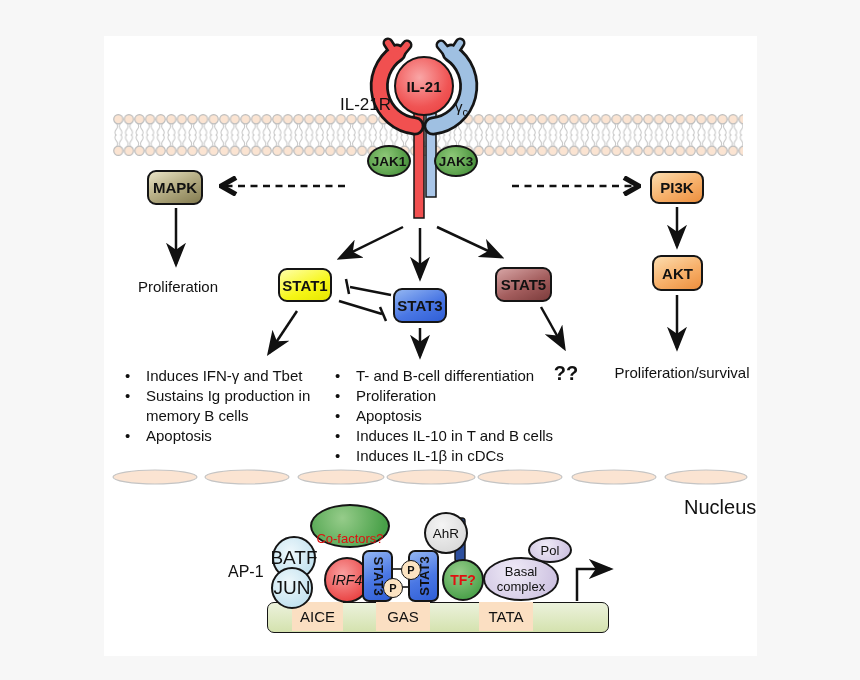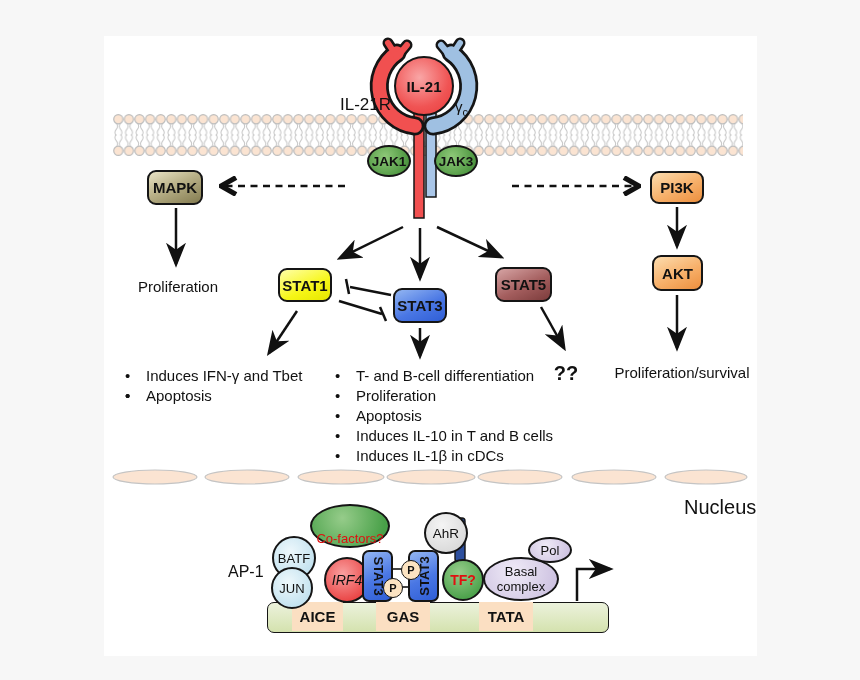--- a/index.html
+++ b/index.html
@@ -15,27 +15,27 @@
   .orange{background:linear-gradient(155deg,#fcdcae 0%,#f7b06a 55%,#ec8f3e 100%);}
   .yellow{background:linear-gradient(155deg,#ffffa8 0%,#f6f616 60%,#e6e600 100%);}
   .blue{background:linear-gradient(155deg,#93b6f2 0%,#4a77e4 55%,#2f5ed6 100%);}
   .maroon{background:linear-gradient(155deg,#d6a4a4 0%,#a45e5e 55%,#7c3c3c 100%);}
   .circle{border-radius:50%;}
   .ellipse{border-radius:50%;}
   .jak{background:radial-gradient(circle at 40% 35%,#8fc979 0%,#529a44 70%,#437f38 100%);
        font-size:13.5px;}
   .ball{background:radial-gradient(circle at 42% 35%,#f9a6a6 0%,#f05454 60%,#e93a3a 100%);
         font-size:15px;font-weight:600;z-index:2;}
-  .ltblue{background:radial-gradient(circle at 40% 35%,#eef8fc 0%,#c3e2ef 75%);font-size:13px;font-weight:normal;}
+  .ltblue{background:radial-gradient(circle at 40% 35%,#eef8fc 0%,#c3e2ef 75%);font-size:19px;font-weight:normal;}
   .red{background:radial-gradient(circle at 40% 35%,#f9a0a0 0%,#ea4545 75%);font-size:14px;font-weight:normal;}
   .green{background:radial-gradient(circle at 40% 30%,#96cc8a 0%,#48a048 80%);}
   .gray{background:radial-gradient(circle at 40% 30%,#f4f4f4 0%,#d9d9d9 80%);font-size:13.5px;font-weight:normal;}
   .lav{background:radial-gradient(circle at 40% 30%,#efeaf7 0%,#cfc4e2 80%);font-size:13px;font-weight:normal;}
   .dnabar{background:linear-gradient(#ecf2dc 0%,#d4e2ae 100%);border:1.6px solid #151515;border-radius:7px;}
-  .elem{background:#fbdfc2;border:none;font-weight:bold;font-size:15px;z-index:3;
+  .elem{background:#fbdfc2;border:none;font-weight:normal;font-size:15px;z-index:3;
         display:flex;align-items:center;justify-content:center;}
   .pcirc{background:#fbe3c2;border:1.6px solid #151515;border-radius:50%;
          font-size:11px;font-weight:bold;z-index:4;display:flex;align-items:center;justify-content:center;}
   .vbox{border-radius:7px;z-index:3;position:absolute;}
   .vbox span{position:absolute;left:50%;top:50%;white-space:nowrap;font-size:13px;font-weight:bold;}
   .vcw{transform:translate(-50%,-50%) rotate(90deg);}
   .vccw{transform:translate(-50%,-50%) rotate(-90deg);}
   .txt{z-index:2;font-size:15px;}
   .ctr{text-align:center;}
   .redtxt{color:#e01010;}
@@ -156,21 +156,21 @@
 <div class="abs node rbox blue" style="left:393px;top:288px;width:54px;height:35px;">
   <span>STAT3</span>
 </div>
 <div class="abs node rbox maroon" style="left:495px;top:267px;width:57px;height:35px;">
   <span>STAT5</span>
 </div>
 <div class="abs txt ctr" style="left:546px;top:362px;width:40px;font-size:20px;font-weight:bold;">??</div>
 
 <ul class="abs fx" style="left:120px;top:366px;width:200px;">
   <li><span class="blt">•</span><span>Induces IFN-γ and Tbet</span></li>
-  <li><span class="blt">•</span></li>
+  <li><span class="blt">•</span><span>Sustains Ig production in memory B cells</span></li>
   <li><span class="blt">•</span><span>Apoptosis</span></li>
 </ul>
 <ul class="abs fx" style="left:330px;top:366px;width:240px;">
   <li><span class="blt">•</span><span>T- and B-cell differentiation</span></li>
   <li><span class="blt">•</span><span>Proliferation</span></li>
   <li><span class="blt">•</span><span>Apoptosis</span></li>
   <li><span class="blt">•</span><span>Induces IL-10 in T and B cells</span></li>
   <li><span class="blt">•</span><span>Induces IL-1β in cDCs</span></li>
 </ul>
 

